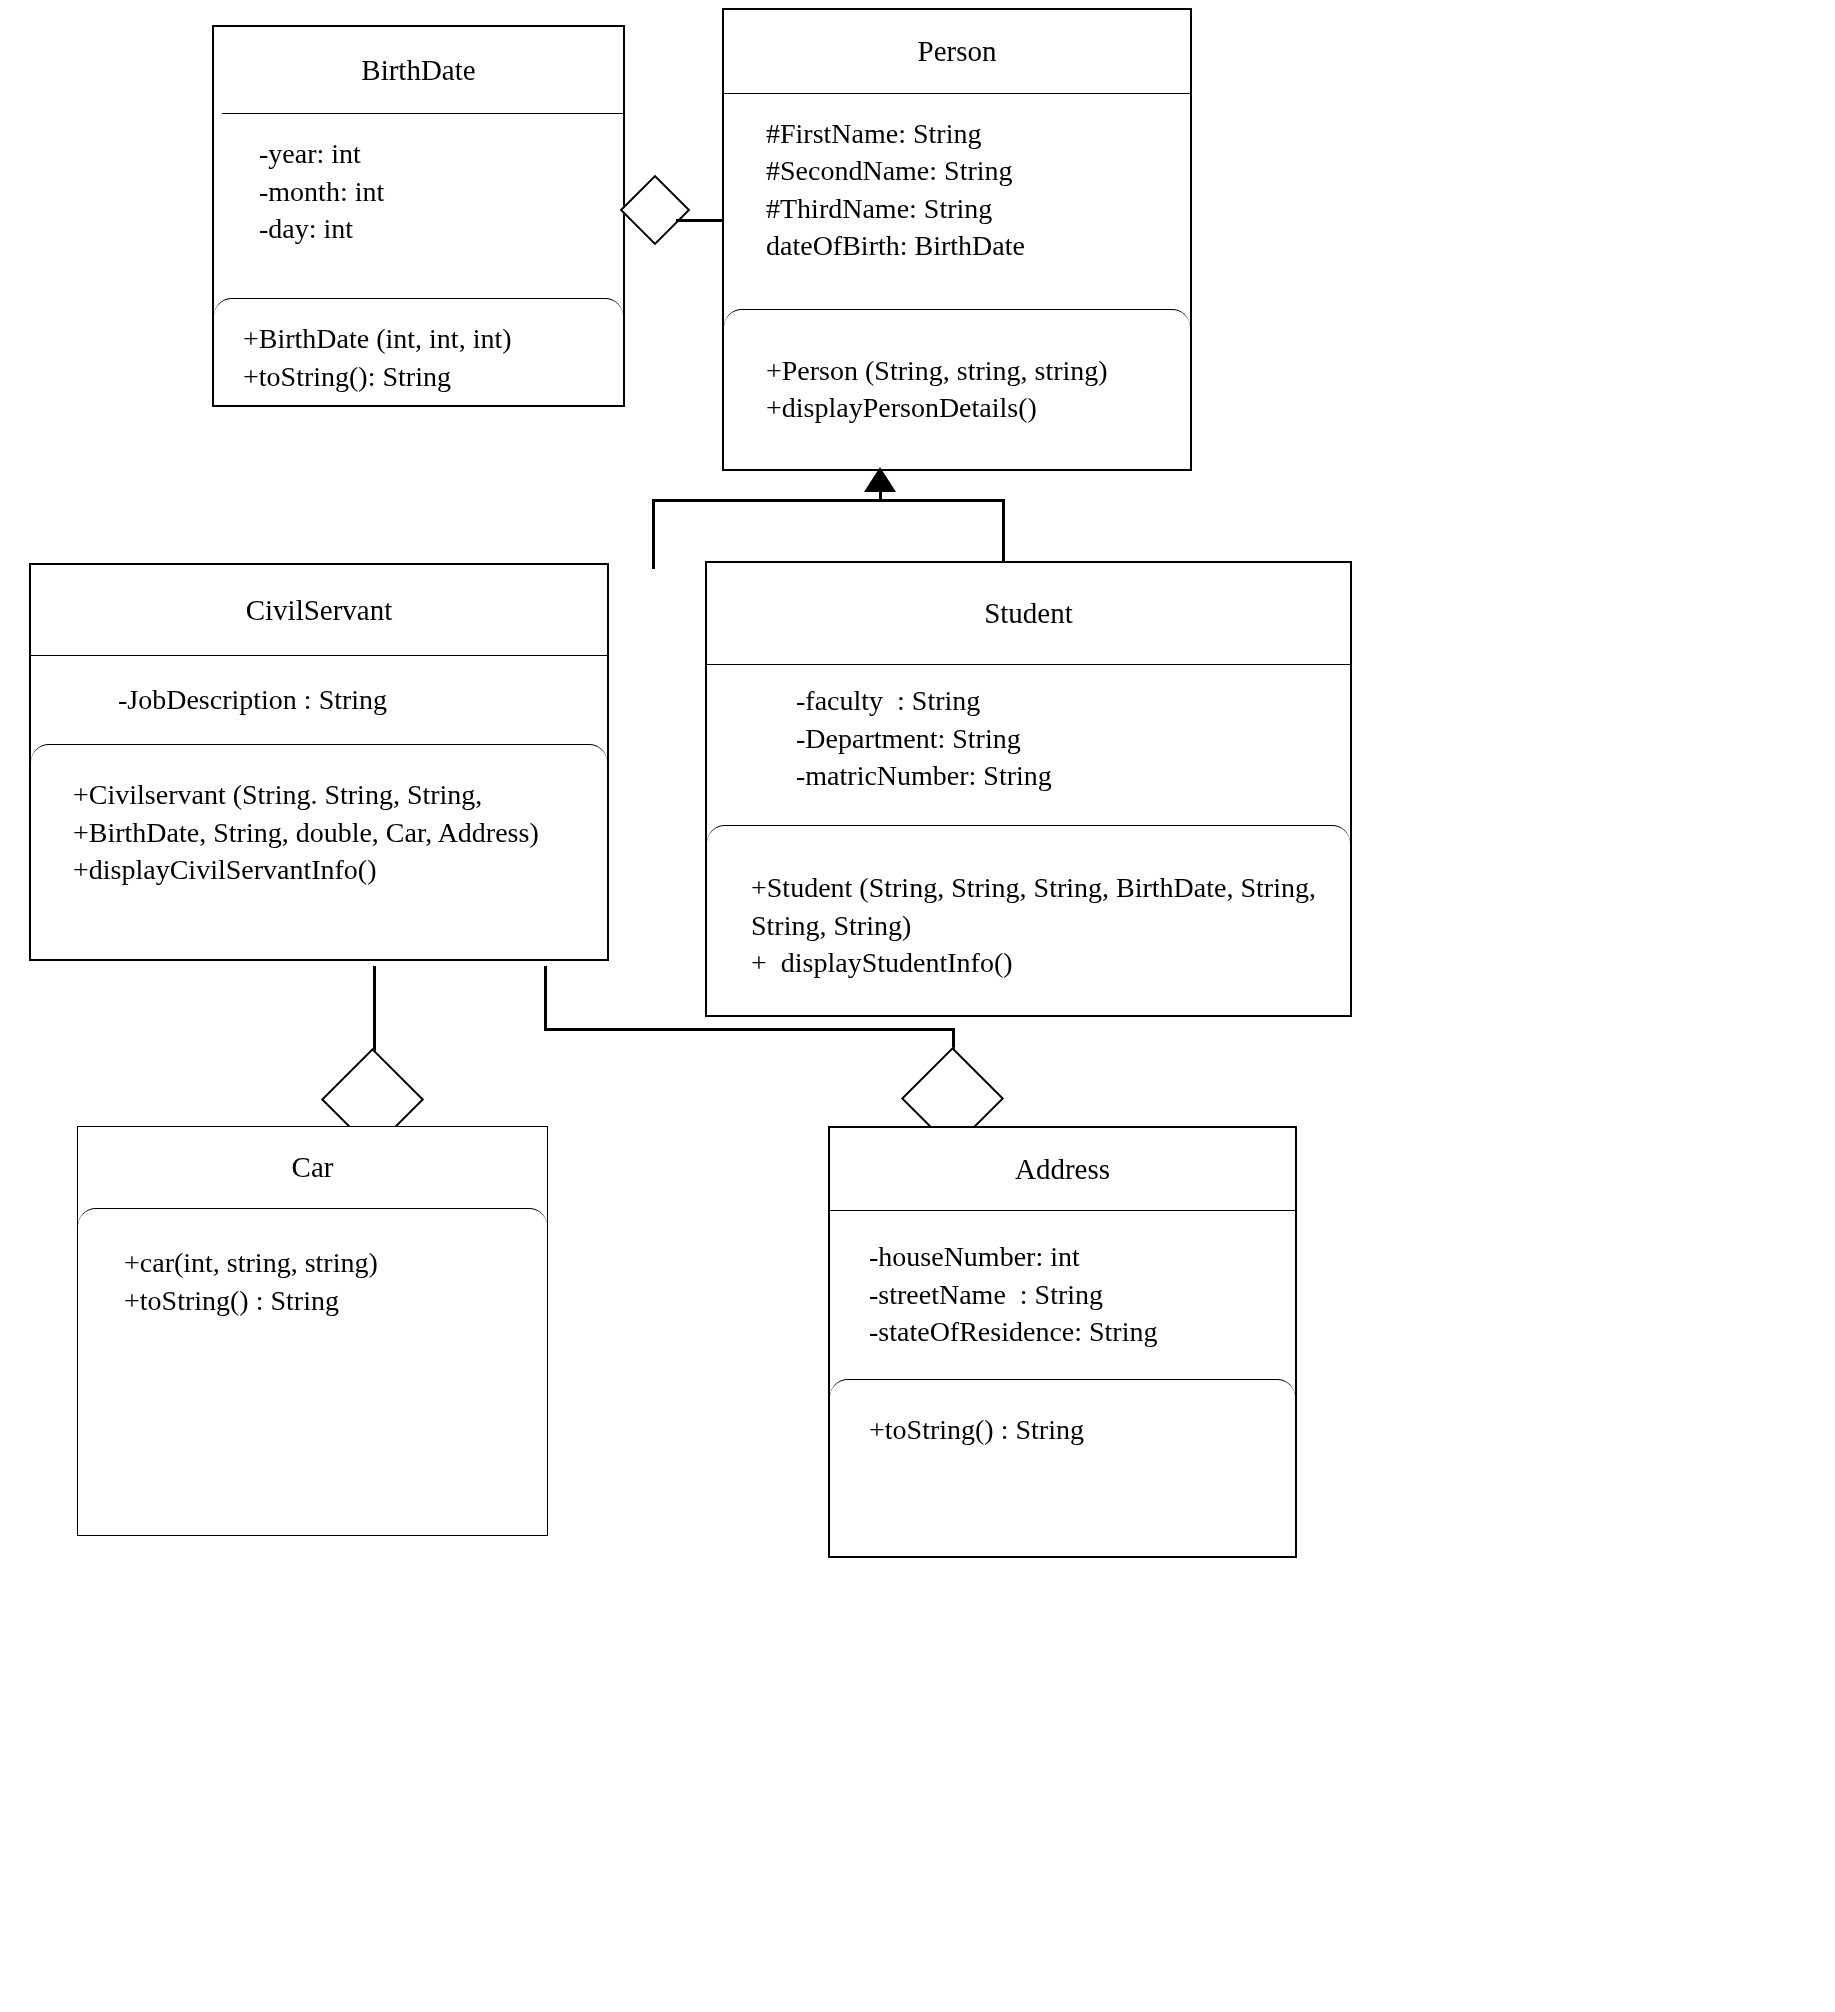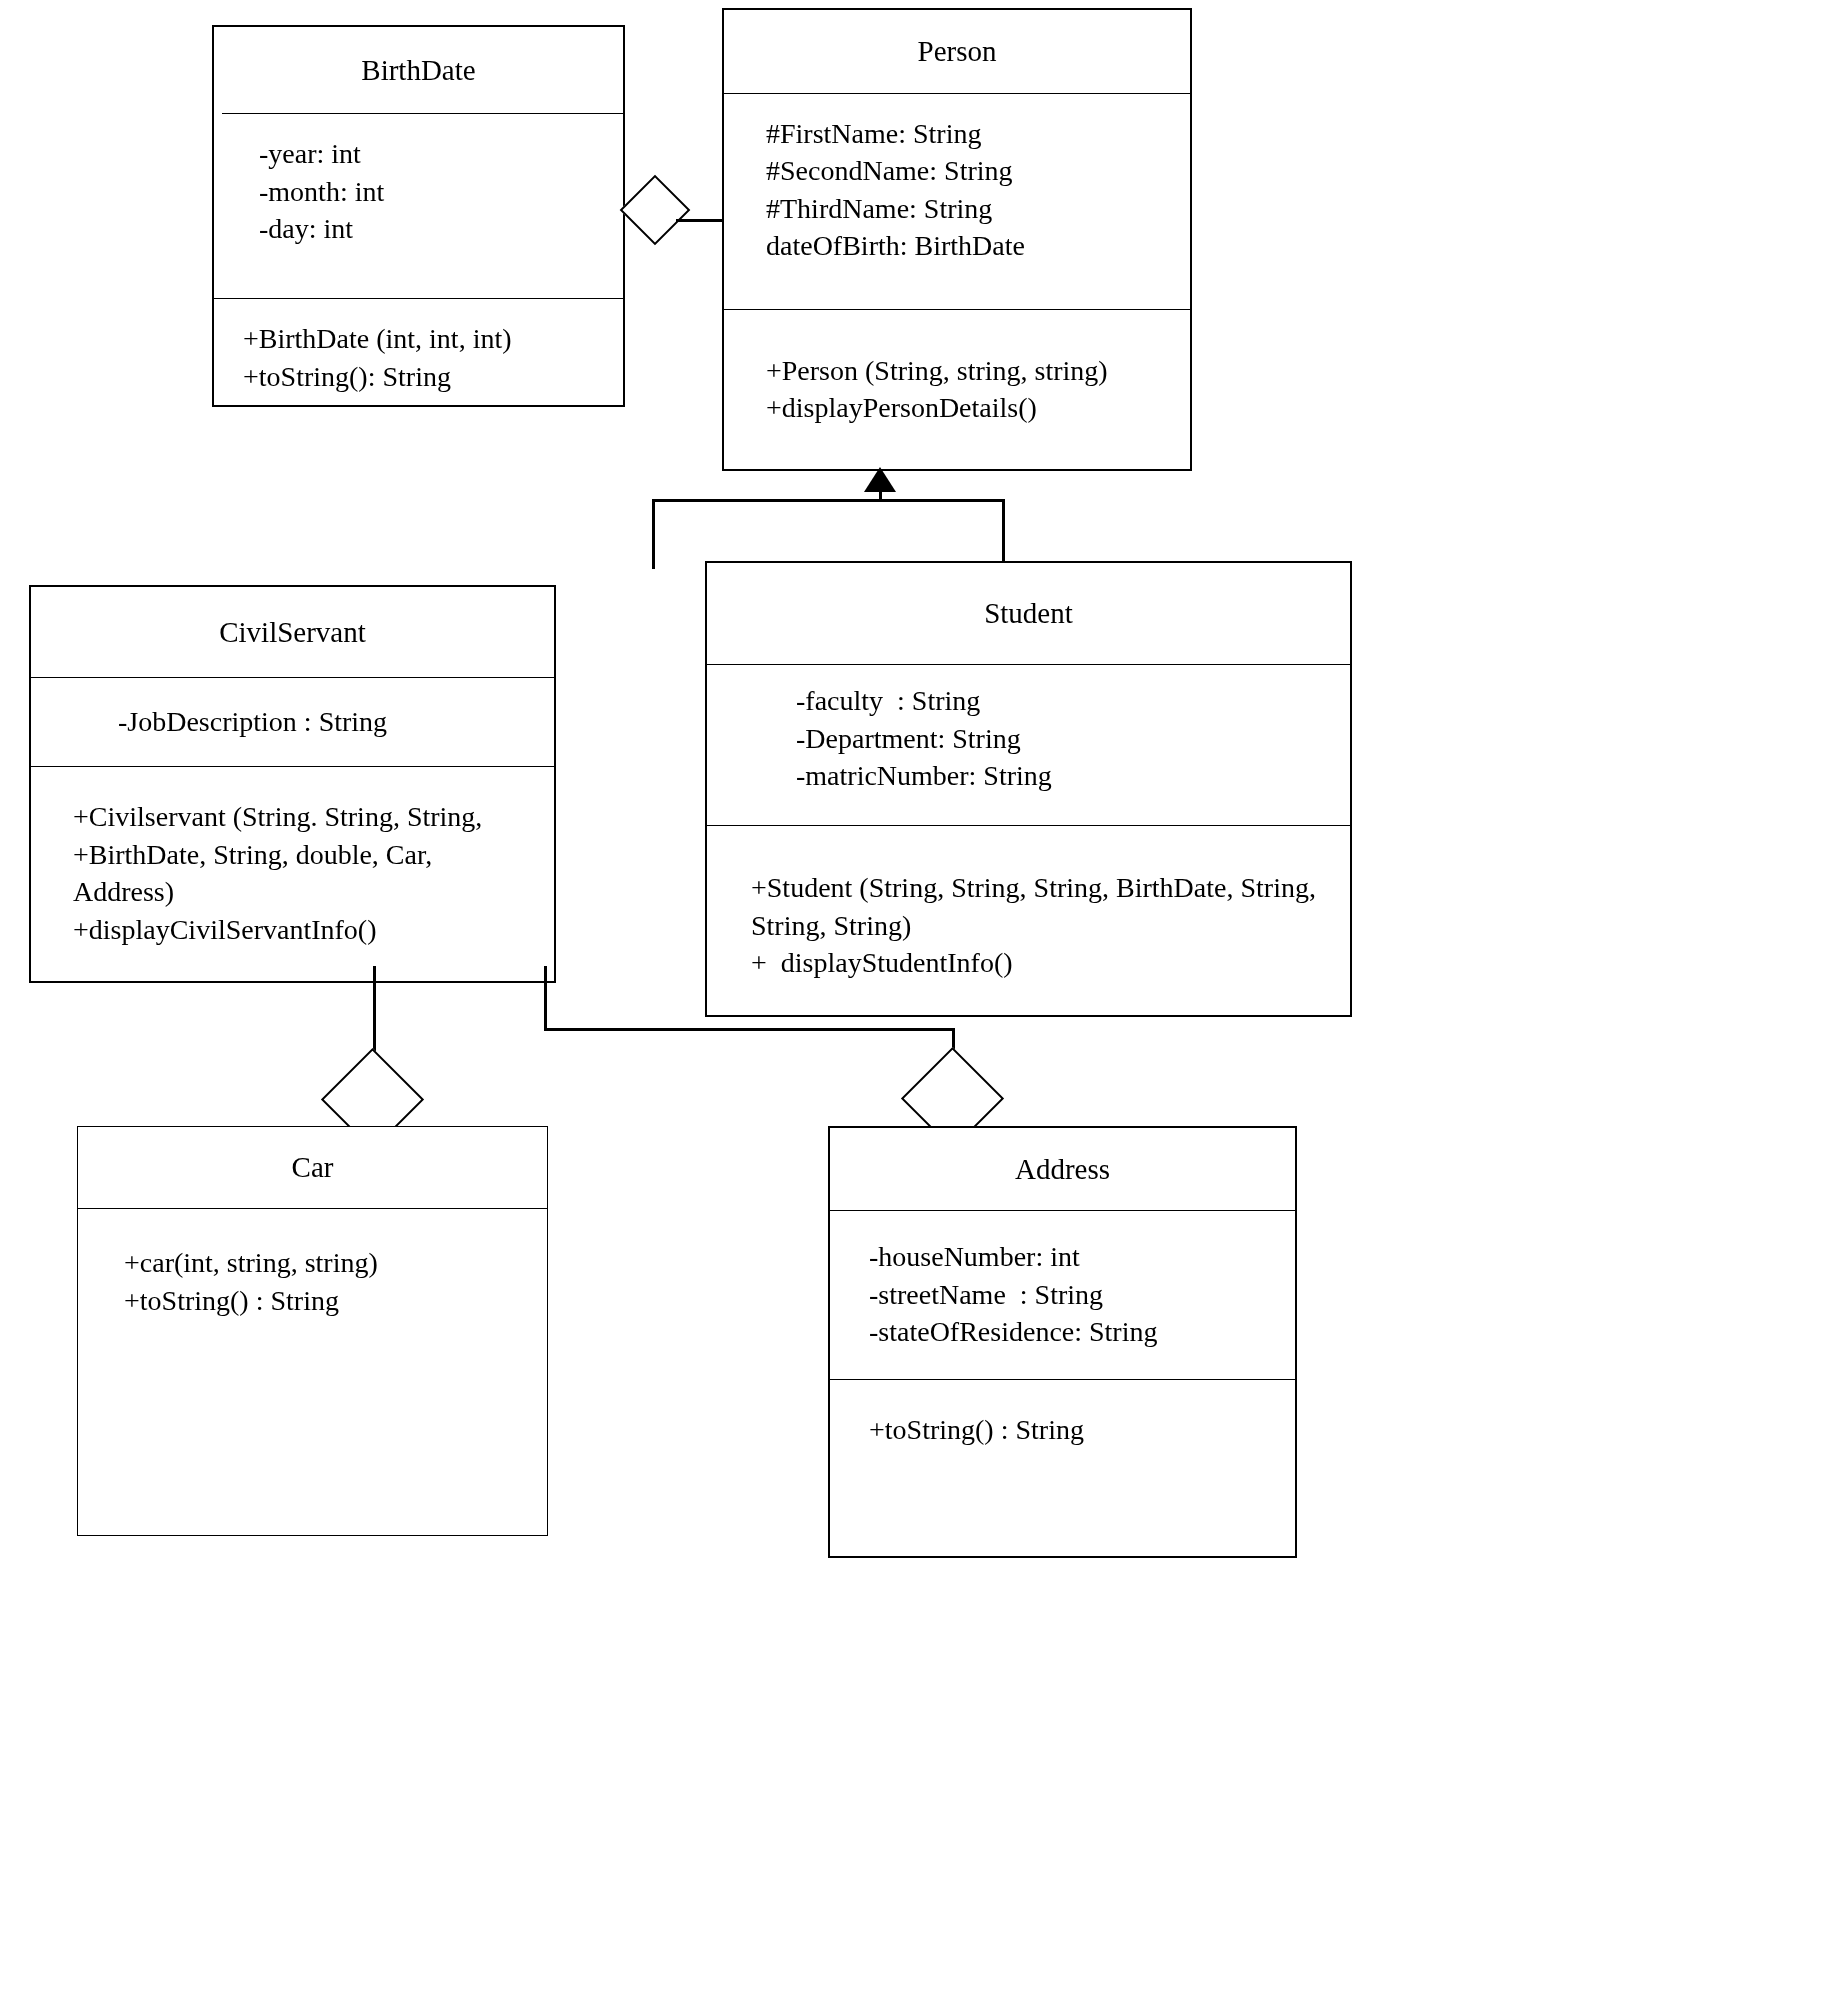--- a/index.html
+++ b/index.html
@@ -36,21 +36,21 @@
   }
   .compartment {
     border-top: 1.9px solid #000000;
     box-sizing: border-box;
     padding: 21px 25px 9.7px 25px;
     font-size: 28px;
     line-height: 1.34;
   }
   .compartment.attrs { padding-left: 37px; }
   .compartment .line { white-space: pre-wrap; }
-  .flexgrow { flex: 1 1 auto; }
+  .flexgrow { flex: 1 1 auto; border-radius: 18px; }
 
   
   .edge {
     position: absolute;
     background: #000000;
   }
   .edge.h { height: 2.9px; }
   .edge.v { width: 2.9px; }
 
   .diamond {
@@ -104,21 +104,21 @@
 
   <div class="diamond" style="left:630px; top:185px; width:50px; height:50px;"></div>
   <div class="edge h" style="left:676px; top:219px; width:48px;"></div>
 
   <div class="tri-up" style="left:864px; top:467px;"></div>
   <div class="edge v" style="left:879px; top:490px; height:11.6px;"></div>
   <div class="edge h" style="left:652px; top:499px; width:353px;"></div>
   <div class="edge v" style="left:652px; top:499px; height:70px;"></div>
   <div class="edge v" style="left:1002px; top:499px; height:63px;"></div>
 
-  <div class="uml-class" style="left:29px; top:585px; width:527px; height:398px;">
+  <div class="uml-class" style="left:29px; top:563px; width:580px; height:398px;">
     <div class="class-title" style="height:90px;">CivilServant</div>
     <div class="compartment attrs" style="height:89px; padding-left:87px; padding-top:25px;">
       <div class="line">-JobDescription : String</div>
     </div>
     <div class="compartment flexgrow" style="padding-left:42px; padding-top:31px;">
       <div class="line">+Civilservant (String. String, String, +BirthDate, String, double, Car, Address)</div>
       <div class="line">+displayCivilServantInfo()</div>
     </div>
   </div>
 

